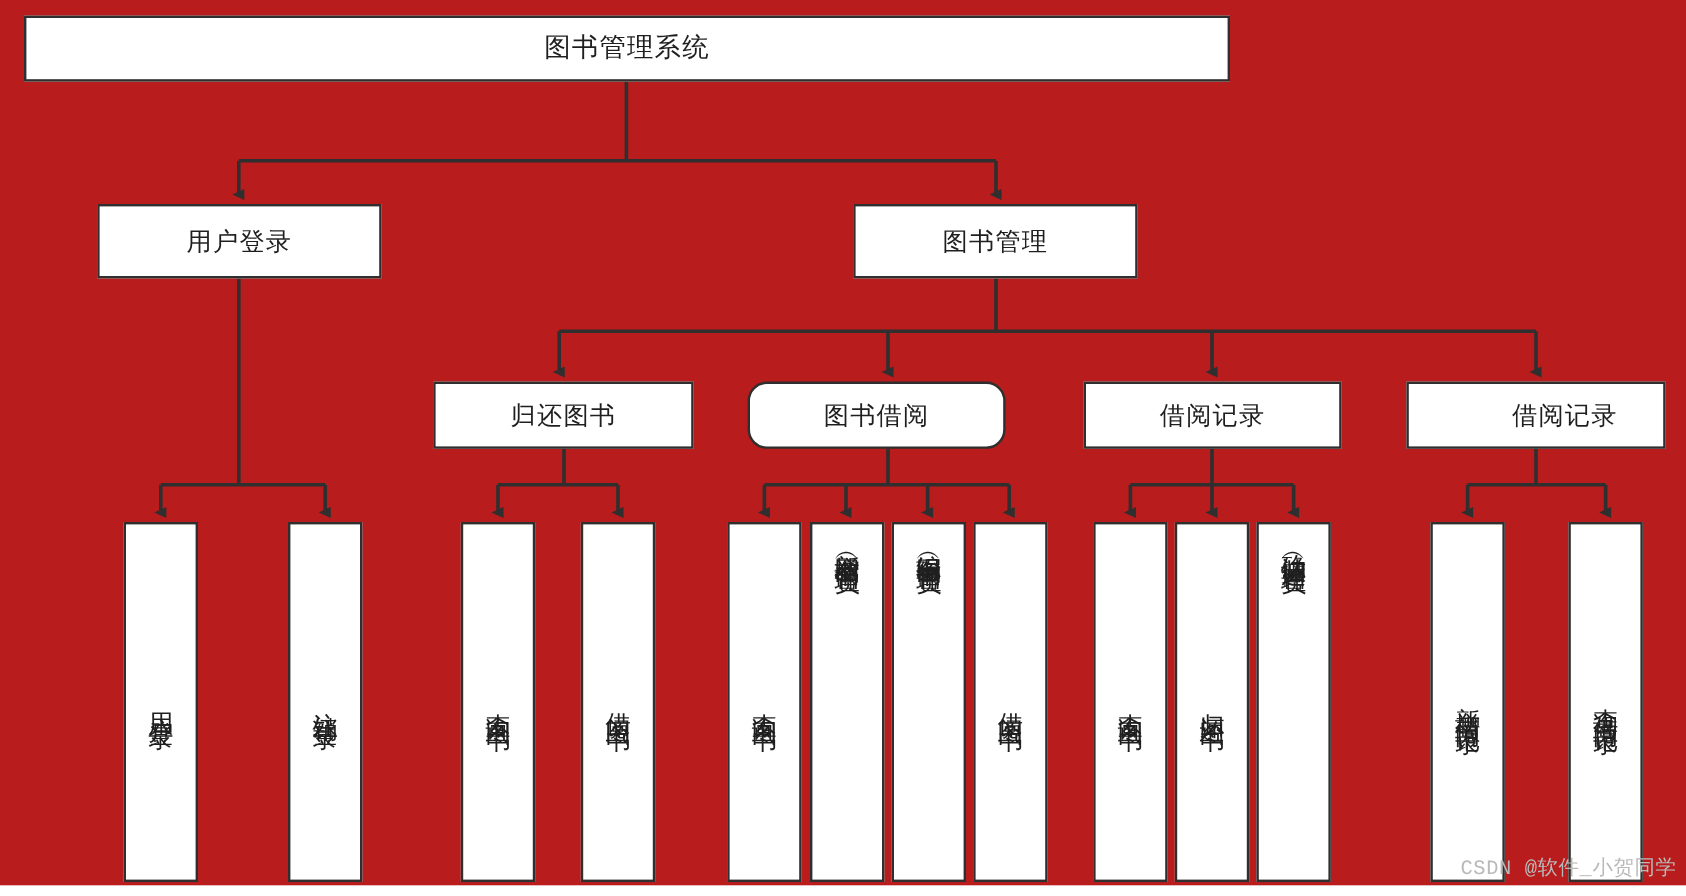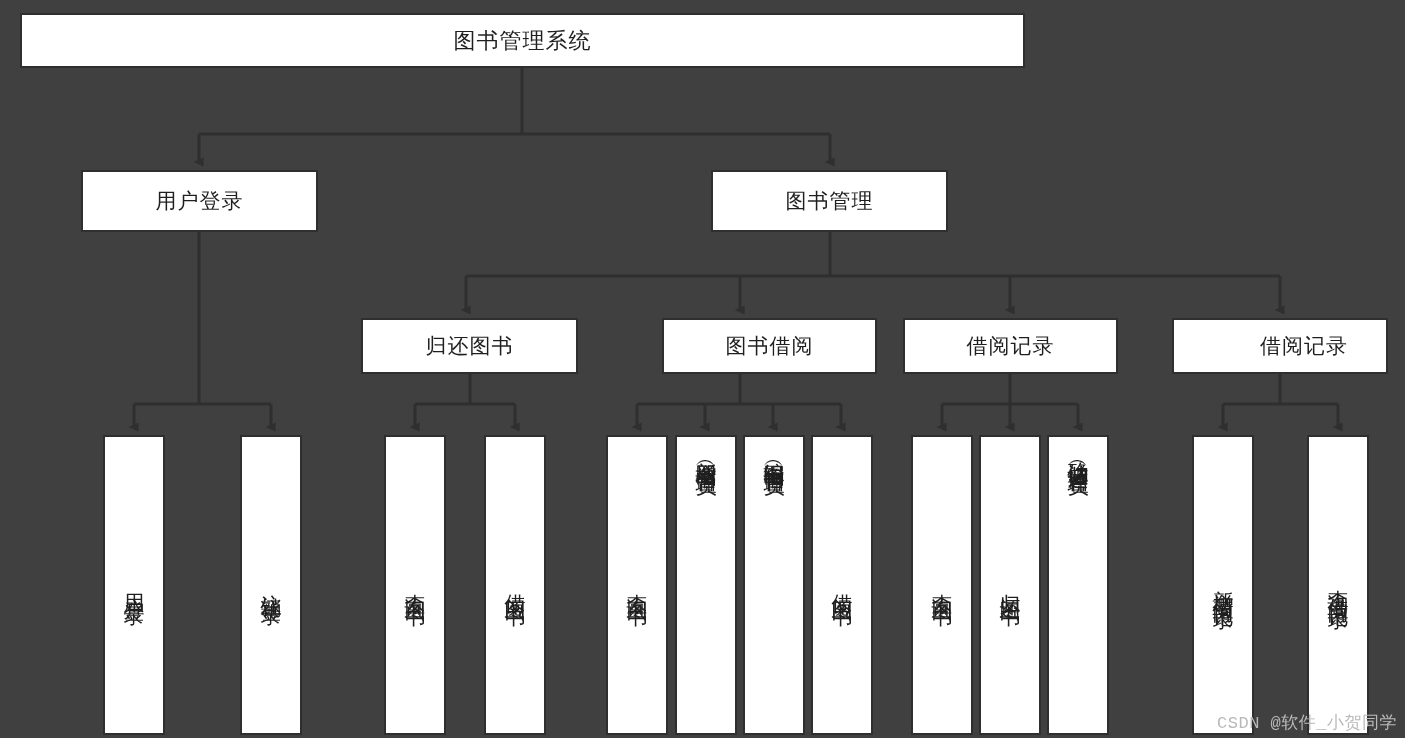--- a/index.html
+++ b/index.html
@@ -1,18 +1,18 @@
 <!DOCTYPE html>
 <html><head>
 <meta charset="utf-8">
 <title>图书管理系统 功能结构图</title>
 <style>
   html,body{margin:0;padding:0;background:#ffffff;}
   body{font-family:"DejaVu Sans","Liberation Sans",sans-serif;}
-  #stage{position:relative;width:1405px;height:738px;background:#404040;overflow:hidden;}
+  #stage{position:relative;width:1405px;height:738px;background:#b91c1c;overflow:hidden;}
   #edges{position:absolute;left:0;top:0;width:1405px;height:747px;}
 
   .node{
     position:absolute;
     box-sizing:border-box;
     background:#ffffff;
     border:2px solid #2f2f2f;
     display:flex;
     align-items:center;
     justify-content:center;
@@ -119,21 +119,21 @@
   </div>
 
   <div class="node" style="left:711px;top:170px;width:237px;height:62px;align-items:center;">
     <span class="lbl">图书管理</span>
   </div>
 
   <div class="node" style="left:361px;top:318px;width:217px;height:56px;">
     <span class="lbl">归还图书</span>
   </div>
 
-  <div class="node" style="left:662px;top:318px;width:215px;height:56px;">
+  <div class="node" style="left:623px;top:318px;width:215px;height:56px;border-radius:16px;">
     <span class="lbl">图书借阅</span>
   </div>
 
   <div class="node" style="left:903px;top:318px;width:215px;height:56px;">
     <span class="lbl">借阅记录</span>
   </div>
 
   <div class="node" style="left:1172px;top:318px;width:216px;height:56px;padding-left:48px;">
     <span class="lbl">借阅记录</span>
   </div>

